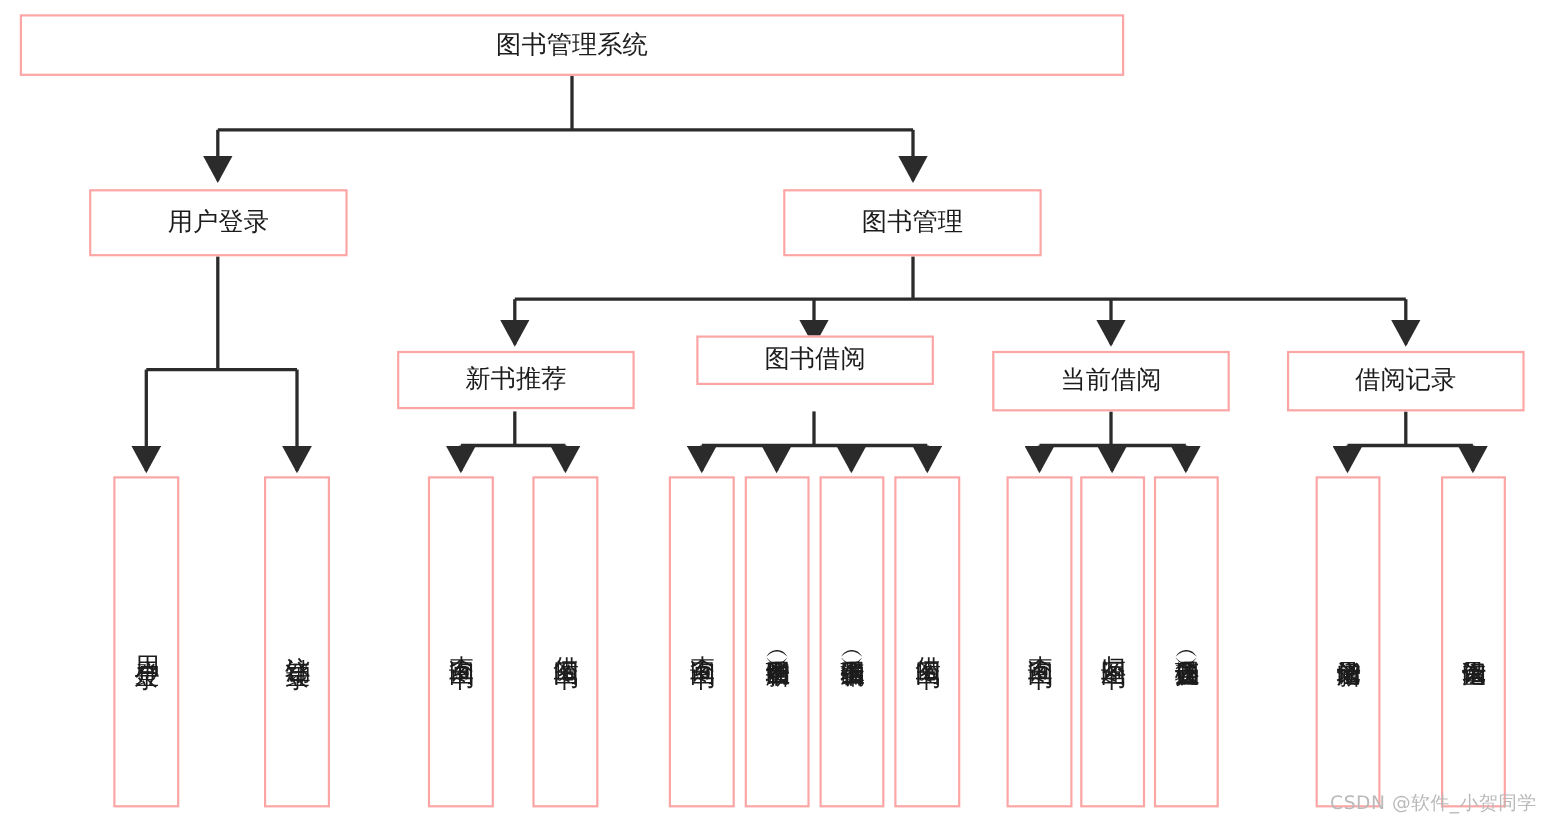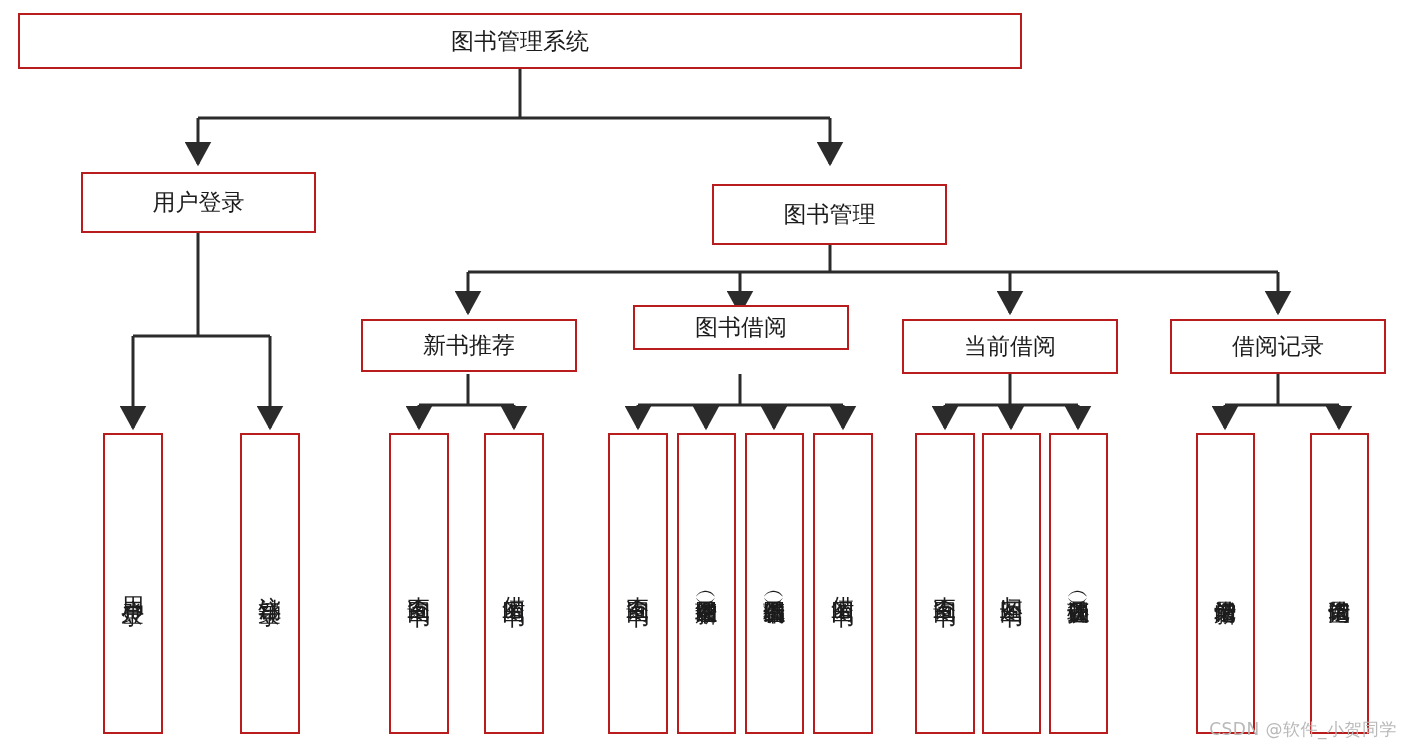--- a/index.html
+++ b/index.html
@@ -23,21 +23,21 @@
     left: 0;
     top: 0;
     width: 1405px;
     height: 747px;
     pointer-events: none;
   }
   .node {
     position: absolute;
     box-sizing: border-box;
     background: #ffffff;
-    border: 2px solid #b91c1c;
+    border: 2px solid #fca5a5;
     display: flex;
     align-items: center;
     justify-content: center;
     z-index: 2;
   }
   .node-label {
     color: #1c1c1c;
     line-height: 1.15;
     white-space: nowrap;
   }
@@ -129,21 +129,21 @@
     </g>
   </svg>
 
   <div class="node root" style="left:18px; top:13px; width:1004px; height:56px;">
     <span class="node-label">图书管理系统</span>
   </div>
 
   <div class="node level2" style="left:81px; top:172px; width:235px; height:61px;">
     <span class="node-label">用户登录</span>
   </div>
-  <div class="node level2" style="left:712px; top:172px; width:235px; height:61px;margin-top:12px;">
+  <div class="node level2" style="left:712px; top:172px; width:235px; height:61px;">
     <span class="node-label">图书管理</span>
   </div>
 
   <div class="node level2" style="left:361px; top:319px; width:216px; height:53px;">
     <span class="node-label">新书推荐</span>
   </div>
   <div class="node level2" style="left:633px; top:305px; width:216px; height:45px;">
     <span class="node-label">图书借阅</span>
   </div>
   <div class="node level2" style="left:902px; top:319px; width:216px; height:55px;">

